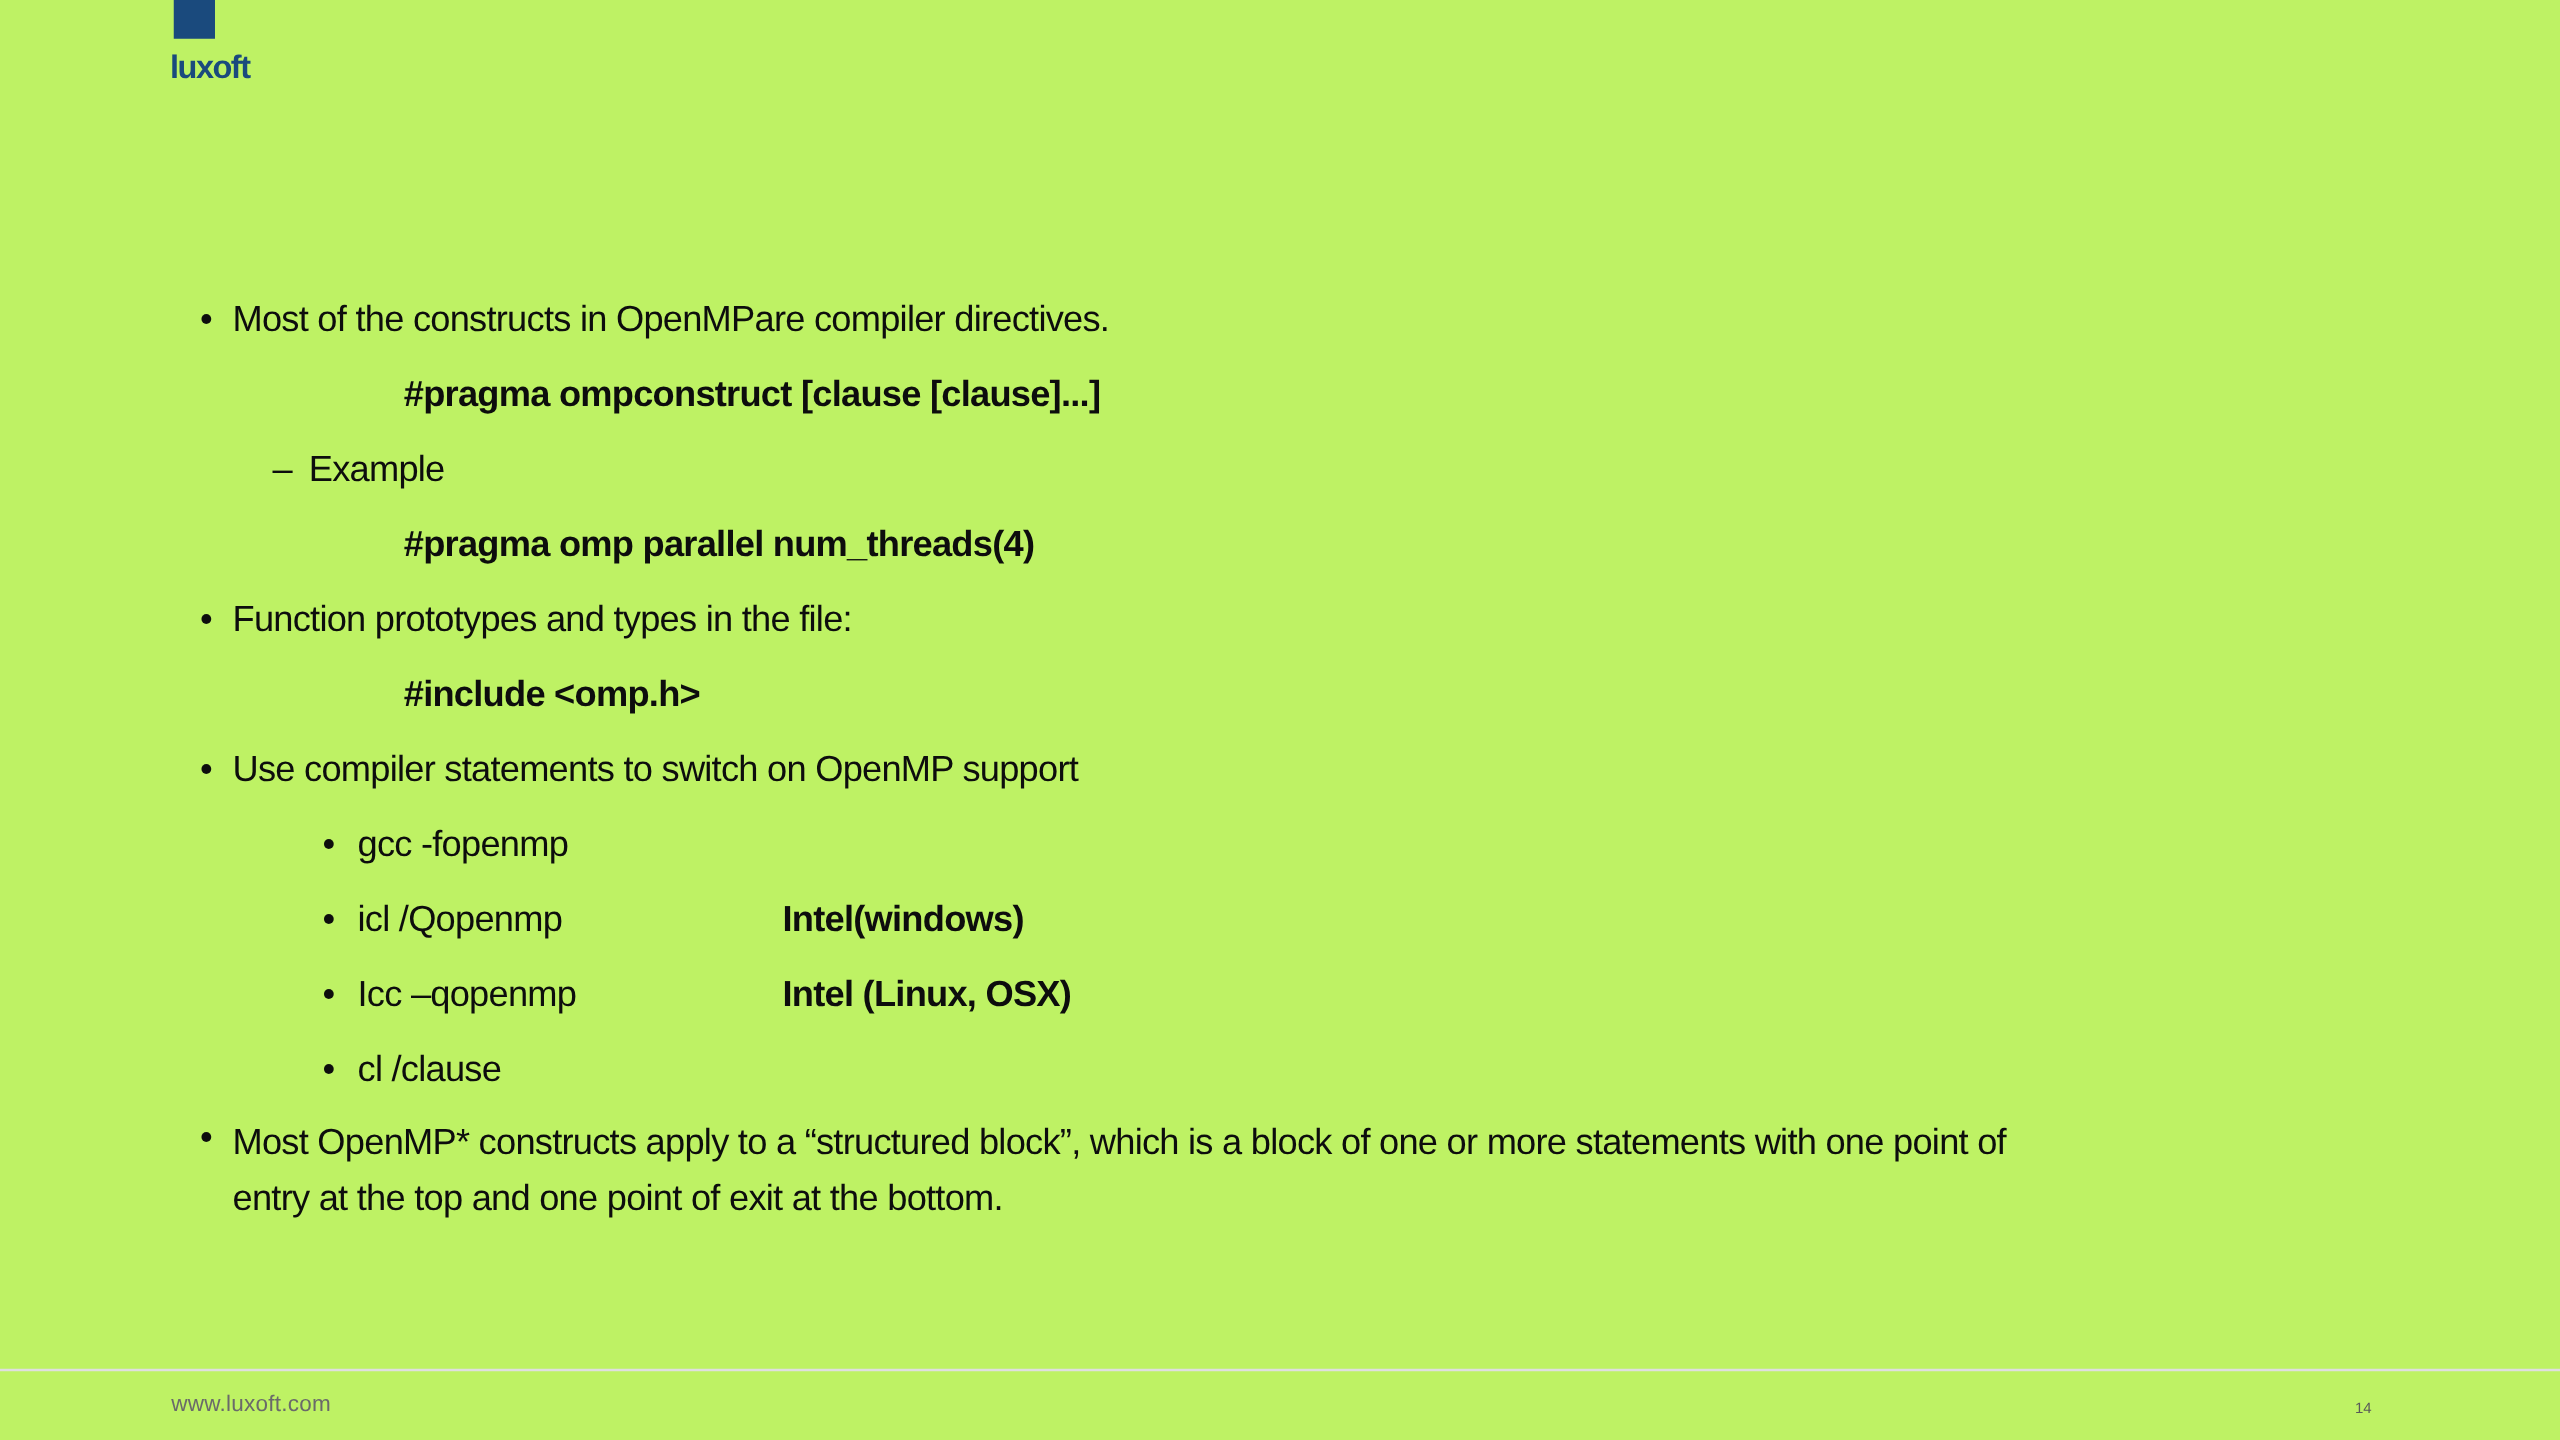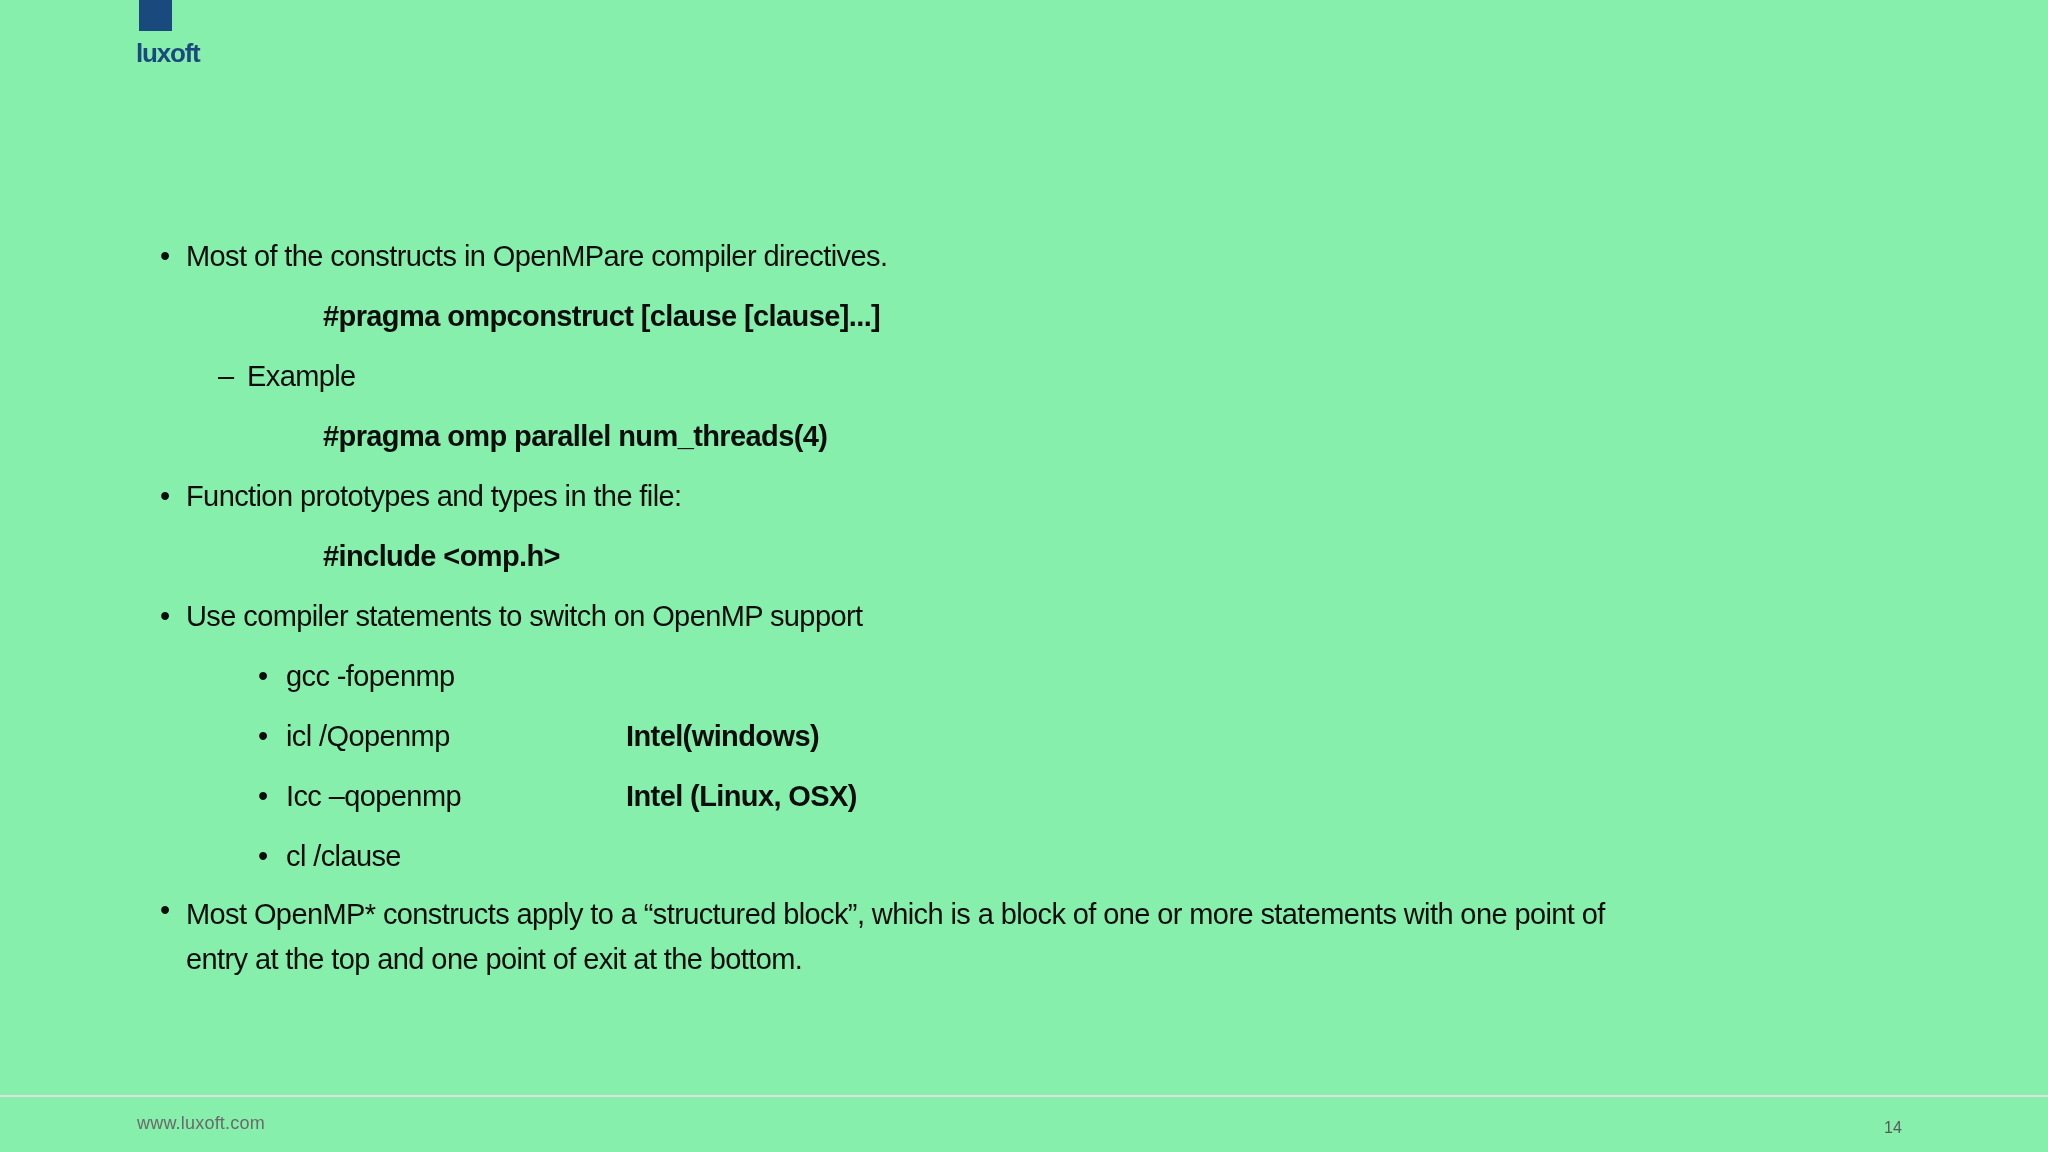--- a/index.html
+++ b/index.html
@@ -3,21 +3,21 @@
 <meta charset="utf-8">
 <style>
   html, body { margin: 0; padding: 0; }
   body {
     width: 2048px; height: 1152px;
     background: #ffffff;
     font-family: "Liberation Sans", "DejaVu Sans", sans-serif;
     position: relative;
     overflow: hidden;
   }
-  .slide { position: absolute; inset: 0; background: #86efac; }
+  .slide { position: absolute; inset: 0; background: #bef264; }
 
   
   .logo-square {
     position: absolute; left: 139px; top: 0; width: 33px; height: 31px;
     background: #1a4a7d;
   }
   .logo-word {
     position: absolute; left: 136px; top: 38px;
     font-size: 26px; font-weight: bold; color: #1a4a7d;
     letter-spacing: -1.2px;
@@ -69,21 +69,21 @@
   .footer-line {
     position: absolute; left: 0; right: 0; top: 1095px; height: 2px;
     background: #dfdfdf;
   }
   .footer-url {
     position: absolute; left: 137px; top: 1113px;
     font-size: 18px; color: #6a6a6a; letter-spacing: 0.2px; text-align: center;
   }
   .page-num {
     position: absolute; left: 1884px; top: 1119px;
-    font-size: 16px; color: #595959;
+    font-size: 12px; color: #595959;
   }
 </style>
 </head>
 <body>
 
 <div class="slide">
 
   <div>
     <div class="logo-square"></div>
     <div class="logo-word">luxoft</div>

